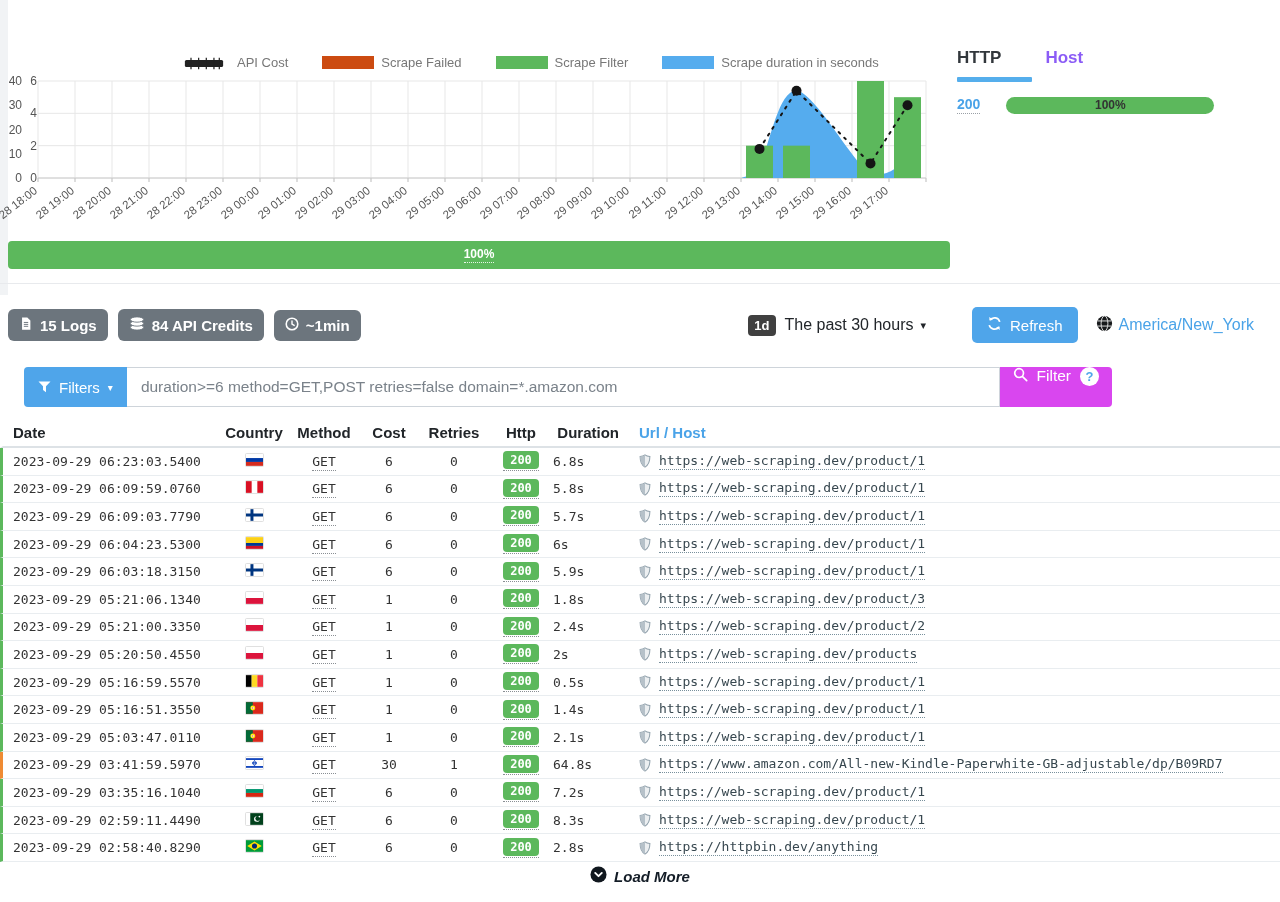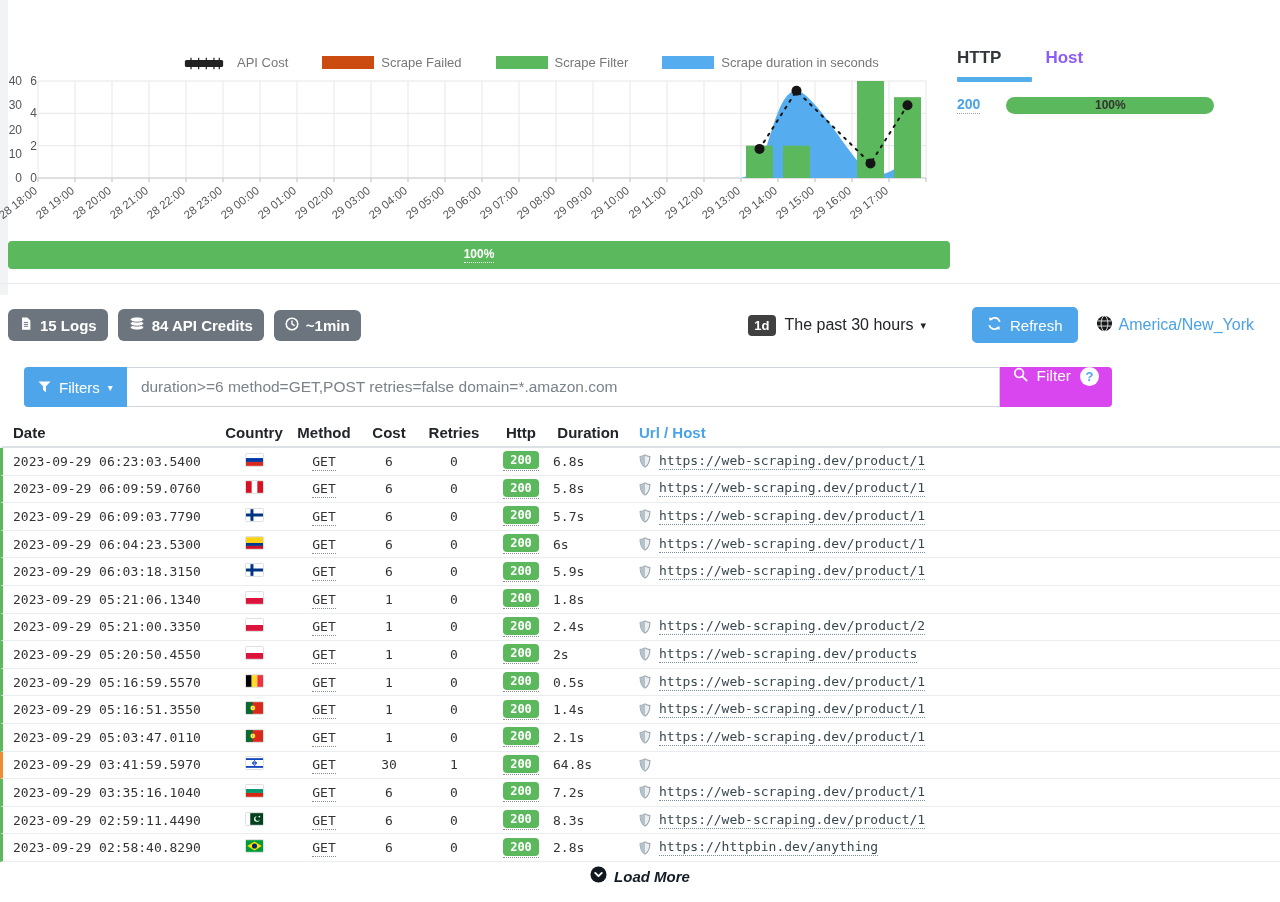--- a/index.html
+++ b/index.html
@@ -411,20 +411,27 @@
           <span class="td-date">2023-09-29 05:21:06.1340</span>
           <span class="td-c"><span class="flag" title="Poland"><svg width="17" height="12" viewBox="0 0 16 11">
                 <rect width="16" height="5.5" fill="#fff"></rect>
                 <rect y="5.5" width="16" height="5.5" fill="#dc143c"></rect>
               </svg></span></span>
           <span class="td-c"><span class="method">GET</span></span>
           <span class="td-c">1</span>
           <span class="td-c">0</span>
           <span class="td-c"><span class="badge-200-wrap"><span class="badge-200">200</span></span></span>
           <span class="td-r">1.8s</span>
+          <span class="td-url">
+            <span style="line-height:0"><svg viewBox="0 0 14 16" width="12" height="14">
+                <path d="M7 .8C5.6 1.9 3.9 2.5 1.3 2.7c0 5.6 1.8 10 5.7 12.4 3.9-2.4 5.7-6.8 5.7-12.4C10.1 2.5 8.4 1.9 7 .8z" fill="#eceff1" stroke="#90a0ab" stroke-width="1.2"></path>
+                <path d="M7 .9C5.6 2 3.9 2.6 1.4 2.8c0 5.5 1.8 9.8 5.6 12.2z" fill="#b6c1c9"></path>
+              </svg></span>
+            <span class="url-link">https://web-scraping.dev/product/3</span>
+          </span>
         </div>
         <div class="trow">
           <span class="td-date">2023-09-29 05:21:00.3350</span>
           <span class="td-c"><span class="flag" title="Poland"><svg width="17" height="12" viewBox="0 0 16 11">
                 <rect width="16" height="5.5" fill="#fff"></rect>
                 <rect y="5.5" width="16" height="5.5" fill="#dc143c"></rect>
               </svg></span></span>
           <span class="td-c"><span class="method">GET</span></span>
           <span class="td-c">1</span>
           <span class="td-c">0</span>
@@ -532,20 +539,21 @@
           <span class="td-c"><span class="method">GET</span></span>
           <span class="td-c">30</span>
           <span class="td-c">1</span>
           <span class="td-c"><span class="badge-200-wrap"><span class="badge-200">200</span></span></span>
           <span class="td-r">64.8s</span>
           <span class="td-url">
             <span style="line-height:0"><svg viewBox="0 0 14 16" width="12" height="14">
                 <path d="M7 .8C5.6 1.9 3.9 2.5 1.3 2.7c0 5.6 1.8 10 5.7 12.4 3.9-2.4 5.7-6.8 5.7-12.4C10.1 2.5 8.4 1.9 7 .8z" fill="#eceff1" stroke="#90a0ab" stroke-width="1.2"></path>
                 <path d="M7 .9C5.6 2 3.9 2.6 1.4 2.8c0 5.5 1.8 9.8 5.6 12.2z" fill="#b6c1c9"></path>
               </svg></span>
+            <span class="url-link">https://www.amazon.com/All-new-Kindle-Paperwhite-GB-adjustable/dp/B09RD7</span>
           </span>
         </div>
         <div class="trow">
           <span class="td-date">2023-09-29 03:35:16.1040</span>
           <span class="td-c"><span class="flag" title="Bulgaria"><svg width="17" height="12" viewBox="0 0 16 11">
                 <rect width="16" height="3.67" fill="#fff"></rect>
                 <rect y="3.67" width="16" height="3.66" fill="#00966e"></rect>
                 <rect y="7.33" width="16" height="3.67" fill="#d62612"></rect>
               </svg></span></span>
           <span class="td-c"><span class="method">GET</span></span>

